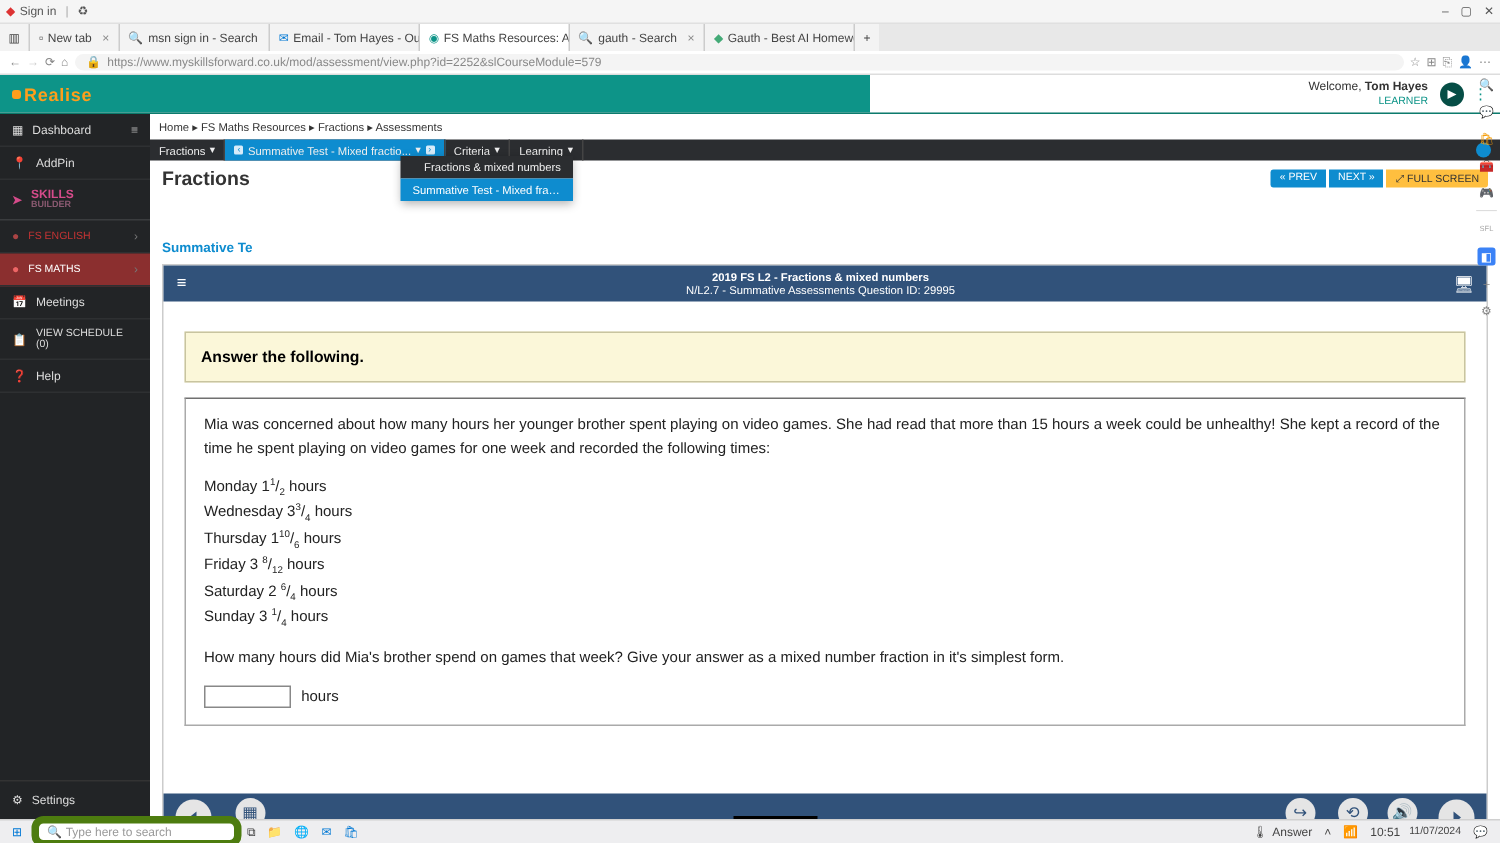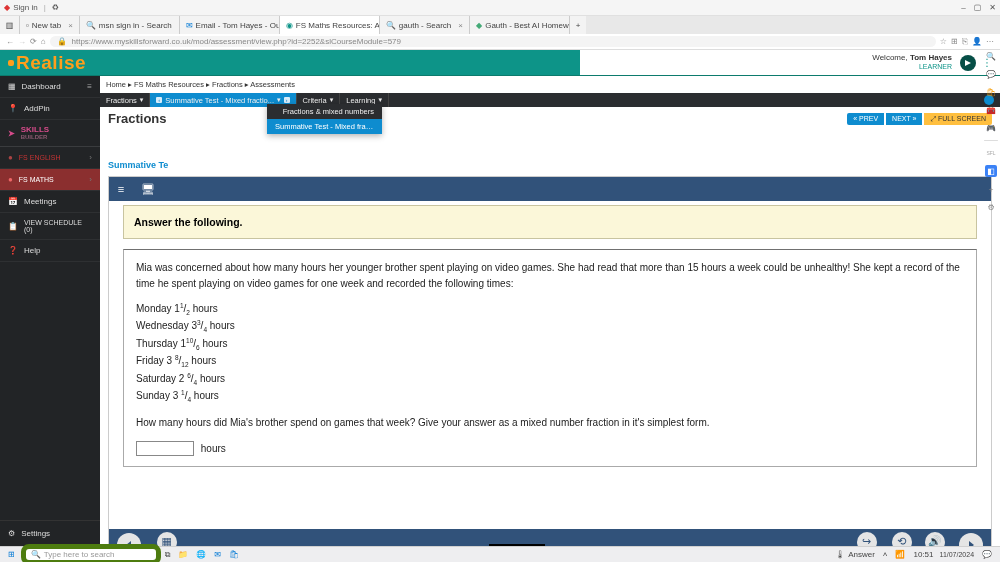--- a/index.html
+++ b/index.html
@@ -11,21 +11,21 @@
   .tabbar .btab { padding:2px 6px; border-right:1px solid #ccc; display:flex; align-items:center; gap:3px; color:#444; max-width:100px; overflow:hidden; white-space:nowrap; background:#f3f3f3;}
   .tabbar .btab.active { background:#fff; }
   .tabbar .btab .x { margin-left:4px; color:#888; cursor:pointer;}
   .urlbar { height:16px; background:#fff; display:flex; align-items:center; padding:0 6px; font-size:8px; color:#666; border-bottom:1px solid #ddd;}
   .urlbar .navbtn { margin-right:4px; cursor:pointer; color:#888;}
   .urlbar .addr { flex:1; background:#f4f4f4; border-radius:8px; padding:1px 8px; color:#888;}
   .urlbar .right { margin-left:4px; color:#888;}
 
   
   .realise-header { height:26px; background:#0b8a7a; background:linear-gradient(90deg,#0d9488 0%,#0d9488 58%,#fff 58%,#fff 100%); display:flex; align-items:center; padding:0 8px; border-bottom:1px solid #0c7b6d;}
-  .brand { font-size:19px; color:#ff9e1b; font-weight:bold; letter-spacing:0.5px; display:flex; align-items:center;}
+  .brand { font-size:12px; color:#ff9e1b; font-weight:bold; letter-spacing:0.5px; display:flex; align-items:center;}
   .brand .dot { width:6px; height:6px; background:#ff9e1b; border-radius:2px; margin-right:2px; display:inline-block;}
   .welcome { margin-left:auto; text-align:right; font-size:8px; color:#333; line-height:1.1; }
   .welcome .learner { color:#0d9488; font-size:7px;}
   .hdr-icons { display:flex; align-items:center; gap:6px; margin-left:8px;}
   .hdr-icons .circ { width:16px; height:16px; border-radius:50%; background:#064e46; color:#fff; display:flex; align-items:center; justify-content:center; font-size:9px;}
 
   
   .main { display:flex; height:calc(100% - 16px - 18px - 16px - 26px - 16px); }
 
   
@@ -69,21 +69,21 @@
   .navbadges .full { background:#ffbf3f; color:#333; padding:2px 6px; border-radius:0 2px 2px 0; cursor:pointer;}
   .subtitle { font-size:9px; color:#0e8ccf; padding:0 8px 4px; font-weight:bold;margin-top:32px;}
 
   
   .frame { margin:2px 8px 4px; border:1px solid #ccc; height:386px; display:flex; flex-direction:column; background:#fff;}
   .frame-top { height:24px; background:#31527a; display:flex; align-items:center; color:#fff; font-size:7.5px; position:relative;}
   .frame-top .menuicon { width:24px; text-align:center; font-size:11px; cursor:pointer;}
   .frame-top .cent { flex:1; text-align:center; line-height:1.2; }
   .frame-top .cent .line1 { font-weight:bold;}
   .frame-top .monitor { width:30px; text-align:center; font-size:11px;}
-  .frame-body { flex:1; padding:4px 14px; overflow:auto;}
+  .frame-body { flex:1; padding:20px 14px; overflow:auto;}
   .q-head { border:1px solid #c8c4a0; background:#fbf7d9; padding:10px 10px; margin-bottom:10px;}
   .q-head b { font-size:10.5px;}
   .q-box { border:1px solid #aaa; border-top:1px solid #707070; padding:10px 12px; font-size:10px; color:#222; line-height:1.55;}
   .q-box p { margin-bottom:10px;}
   .daylist { margin-bottom:10px;}
   .daylist div { margin:0;}
   .mixed sup { font-size:6.5px; vertical-align:super;}
   .mixed sub { font-size:6.5px; vertical-align:sub;}
   .ansrow input { width:58px; height:15px; border:1px solid #888; font-size:9px; padding:1px 3px; margin-right:4px; background:#fff;}
 
@@ -279,20 +279,24 @@
         <span class="prev">« PREV</span>
         <span class="next">NEXT »</span>
         <span class="full">⤢ FULL SCREEN</span>
       </div>
     </div>
     <div class="subtitle">Summative Te</div>
 
     <div class="frame">
       <div class="frame-top">
         <div class="menuicon">≡</div>
+        <div class="cent">
+          <div class="line1">2019 FS L2 - Fractions &amp; mixed numbers</div>
+          <div>N/L2.7 - Summative Assessments Question ID: 29995</div>
+        </div>
         <div class="monitor">🖥</div>
       </div>
       <div class="frame-body">
         <div class="q-head"><b>Answer the following.</b></div>
         <div class="q-box">
           <p>Mia was concerned about how many hours her younger brother spent playing on video games. She had read that more than 15 hours a week could be unhealthy! She kept a record of the time he spent playing on video games for one week and recorded the following times:</p>
           <div class="daylist" id="daylist">
               <div class="mixed">Monday 1<sup>1</sup>/<sub>2</sub> hours</div>
               <div class="mixed">Wednesday 3<sup>3</sup>/<sub>4</sub> hours</div>
               <div class="mixed">Thursday 1<sup>10</sup>/<sub>6</sub> hours</div>

